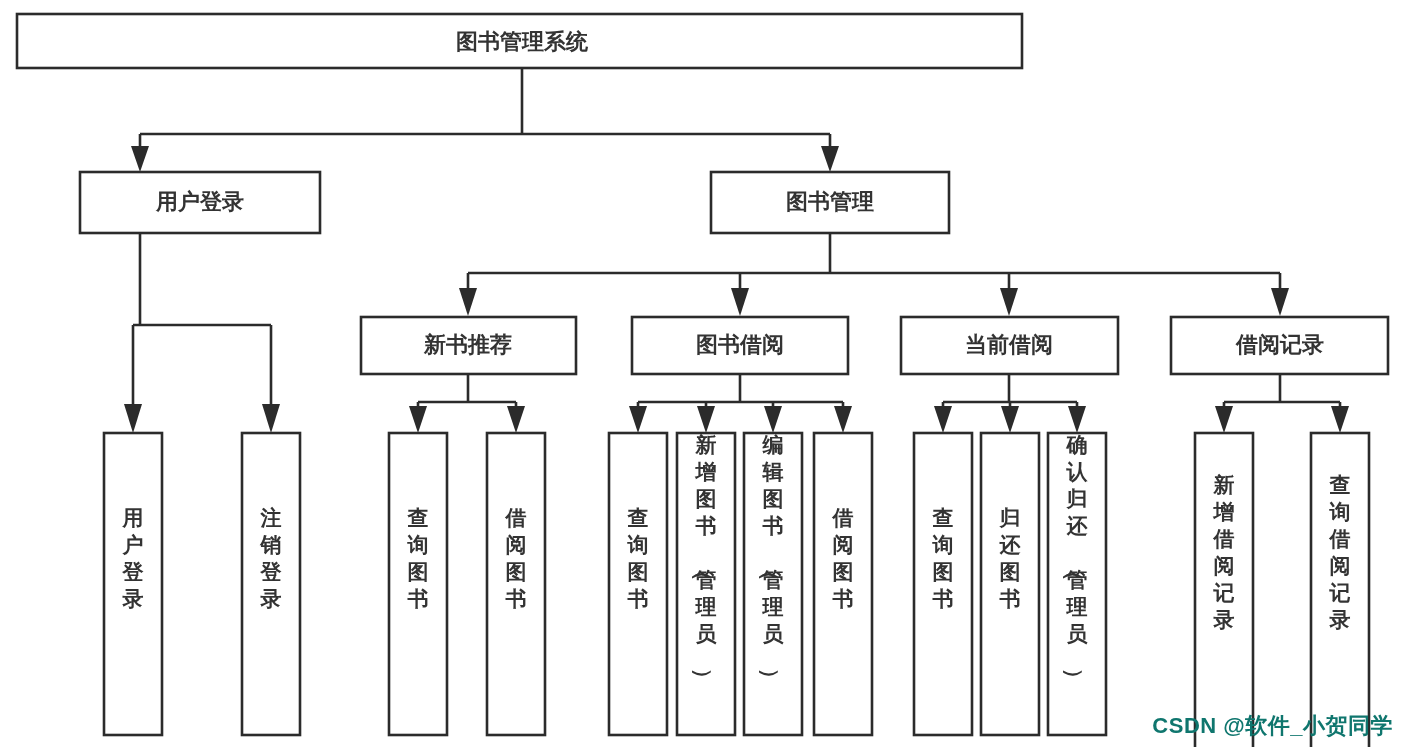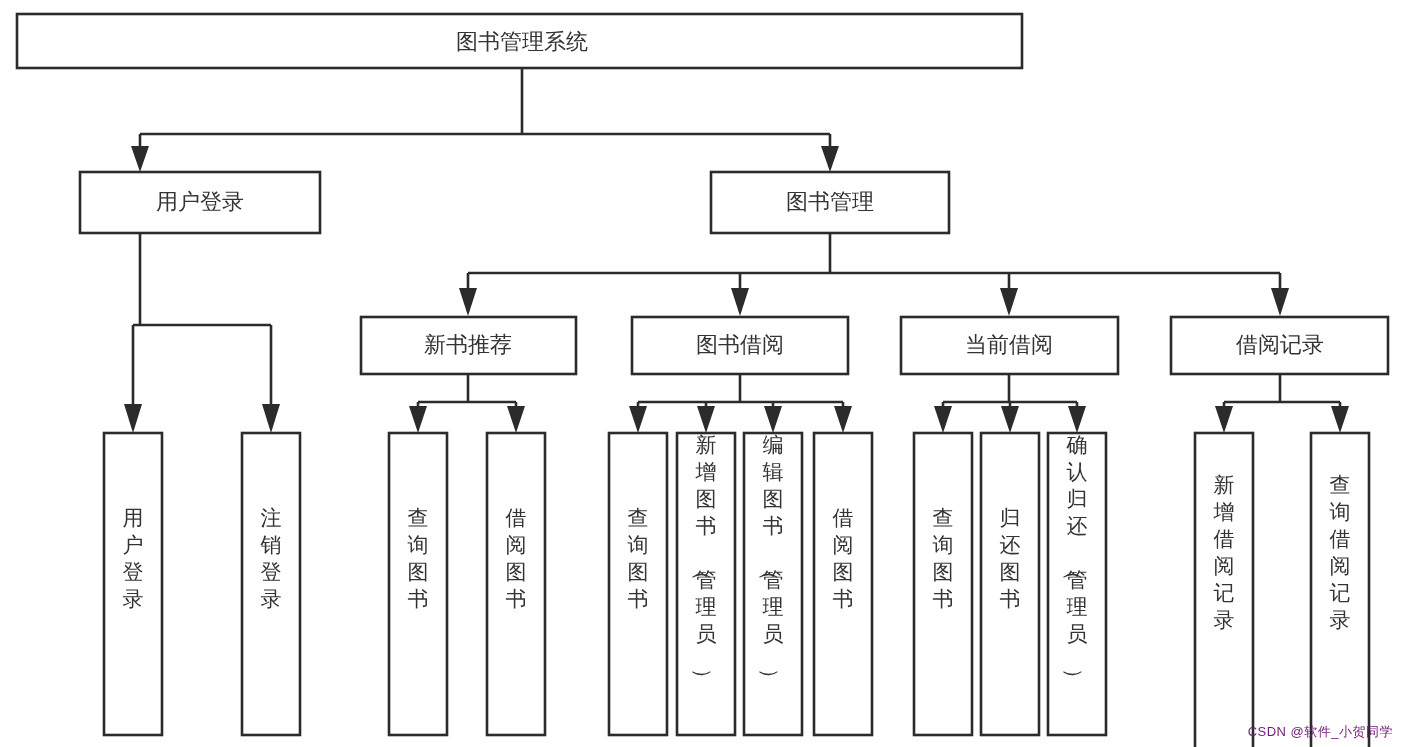--- a/index.html
+++ b/index.html
@@ -9,20 +9,21 @@
   }
   body {
     font-family: "Liberation Sans", "DejaVu Sans", sans-serif;
   }
   #diagram-root {
     position: relative;
     width: 1405px;
     height: 747px;
     background: #ffffff;
     overflow: hidden;
+    font-weight: bold;
   }
   svg.flow {
     position: absolute;
     left: 0;
     top: 0;
     width: 1405px;
     height: 747px;
     display: block;
   }
   .node-rect {
@@ -50,22 +51,22 @@
     fill: #333333;
     font-family: "Liberation Sans", "DejaVu Sans", sans-serif;
     font-size: 21px;
     text-anchor: middle;
   }
   .watermark {
     position: absolute;
     right: 12px;
     bottom: 6px;
     font-family: "Liberation Sans", "DejaVu Sans", sans-serif;
-    font-size: 13px;
-    color: #701a75;
+    font-size: 22px;
+    color: #0f766e;
     letter-spacing: 0.5px;
     white-space: nowrap;
     pointer-events: none;
   }
 </style>
 </head>
 <body>
 
 <div id="diagram-root">
 

